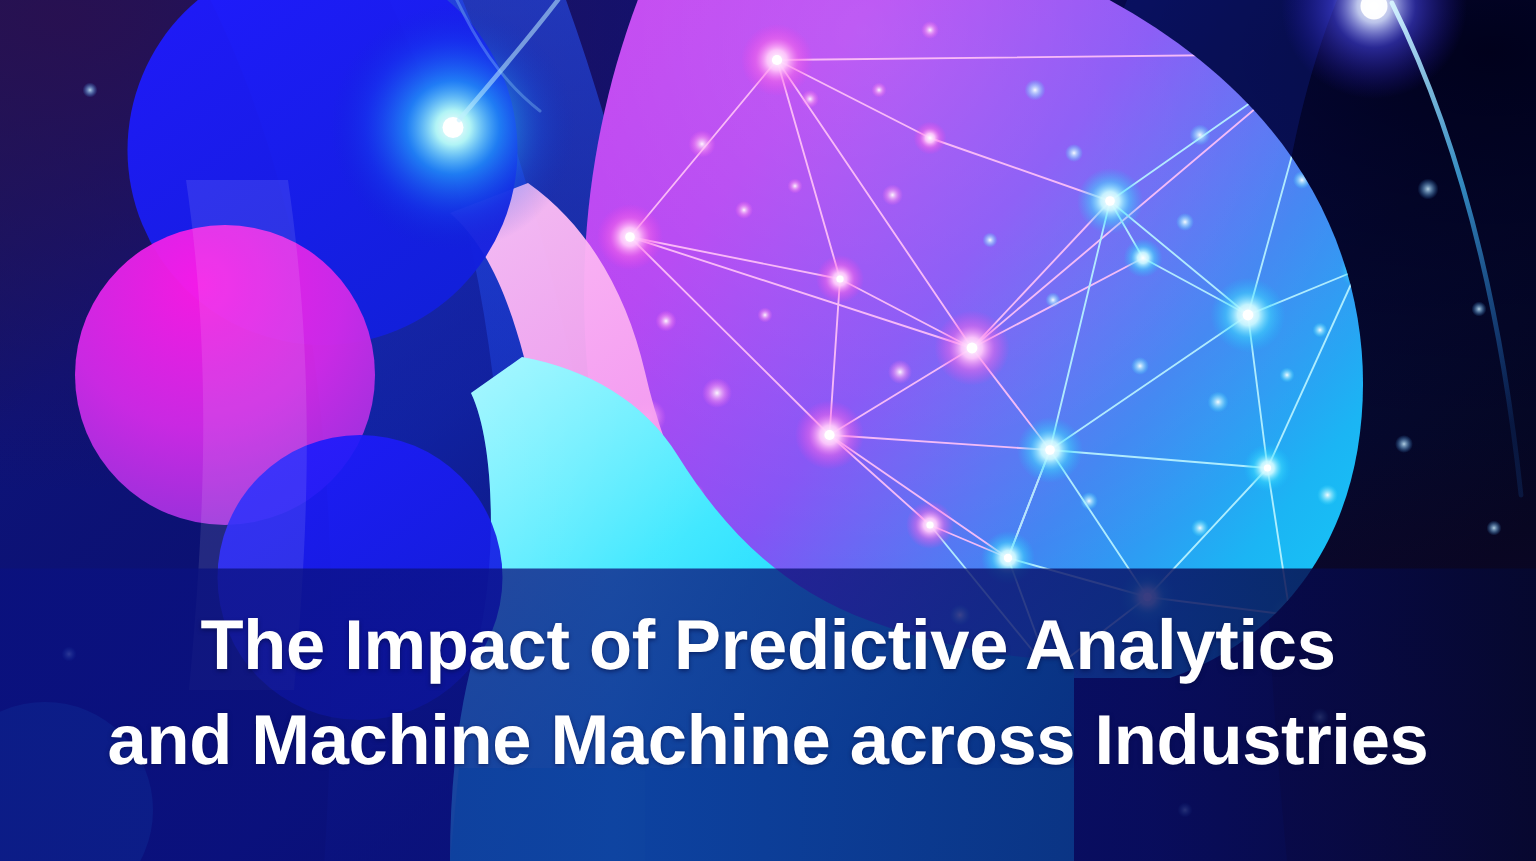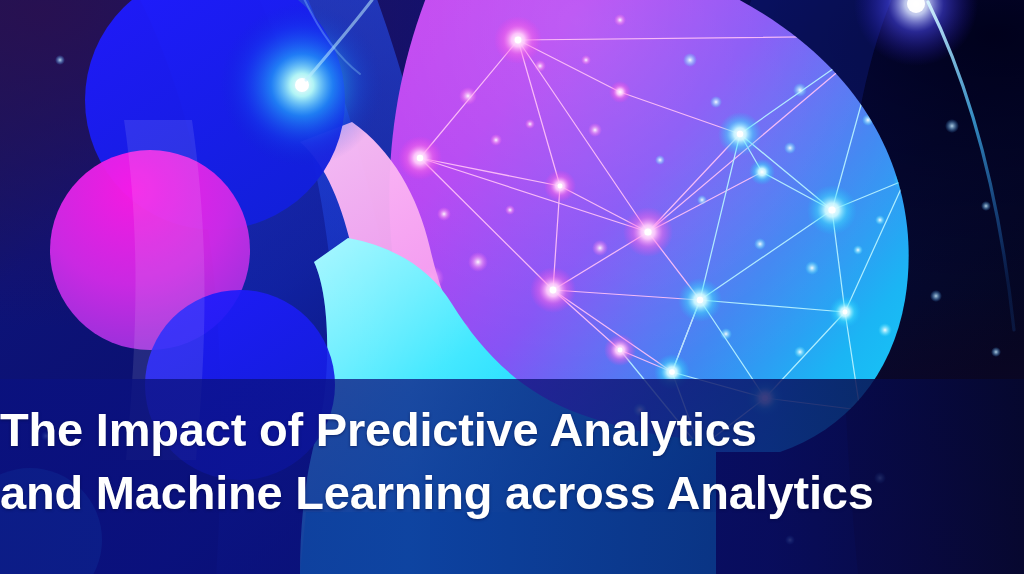--- a/index.html
+++ b/index.html
@@ -12,21 +12,21 @@
     background:#070a2e;
   }
   .layer{position:absolute;top:0;left:0;width:1024px;height:574px;}
   svg.layer{display:block;}
 
   
   #headline{
     position:absolute;
     left:0;right:0;
     top:398px;
-    text-align:left;
+    text-align:center;
     z-index:60;
     pointer-events:none;
   }
   #headline .line{
     display:block;
     color:#ffffff;
     font-family:"Liberation Sans", sans-serif;
     font-weight:700;
     font-size:47px;
     line-height:63px;
@@ -378,16 +378,16 @@
         <stop offset="40%" stop-color="#0a1180" stop-opacity=".74"></stop>
         <stop offset="75%" stop-color="#070c60" stop-opacity=".80"></stop>
         <stop offset="100%" stop-color="#050830" stop-opacity=".86"></stop>
       </linearGradient>
     </defs>
     <rect x="0" y="379" width="1024" height="195" fill="url(#bandGrad)"></rect>
   </svg>
 
   <div id="headline">
     <span class="line">The Impact of Predictive Analytics</span>
-    <span class="line">and Machine Learning across Analytics</span>
+    <span class="line">and Machine Machine across Industries</span>
   </div>
 
 </div>
 
 </body></html>

